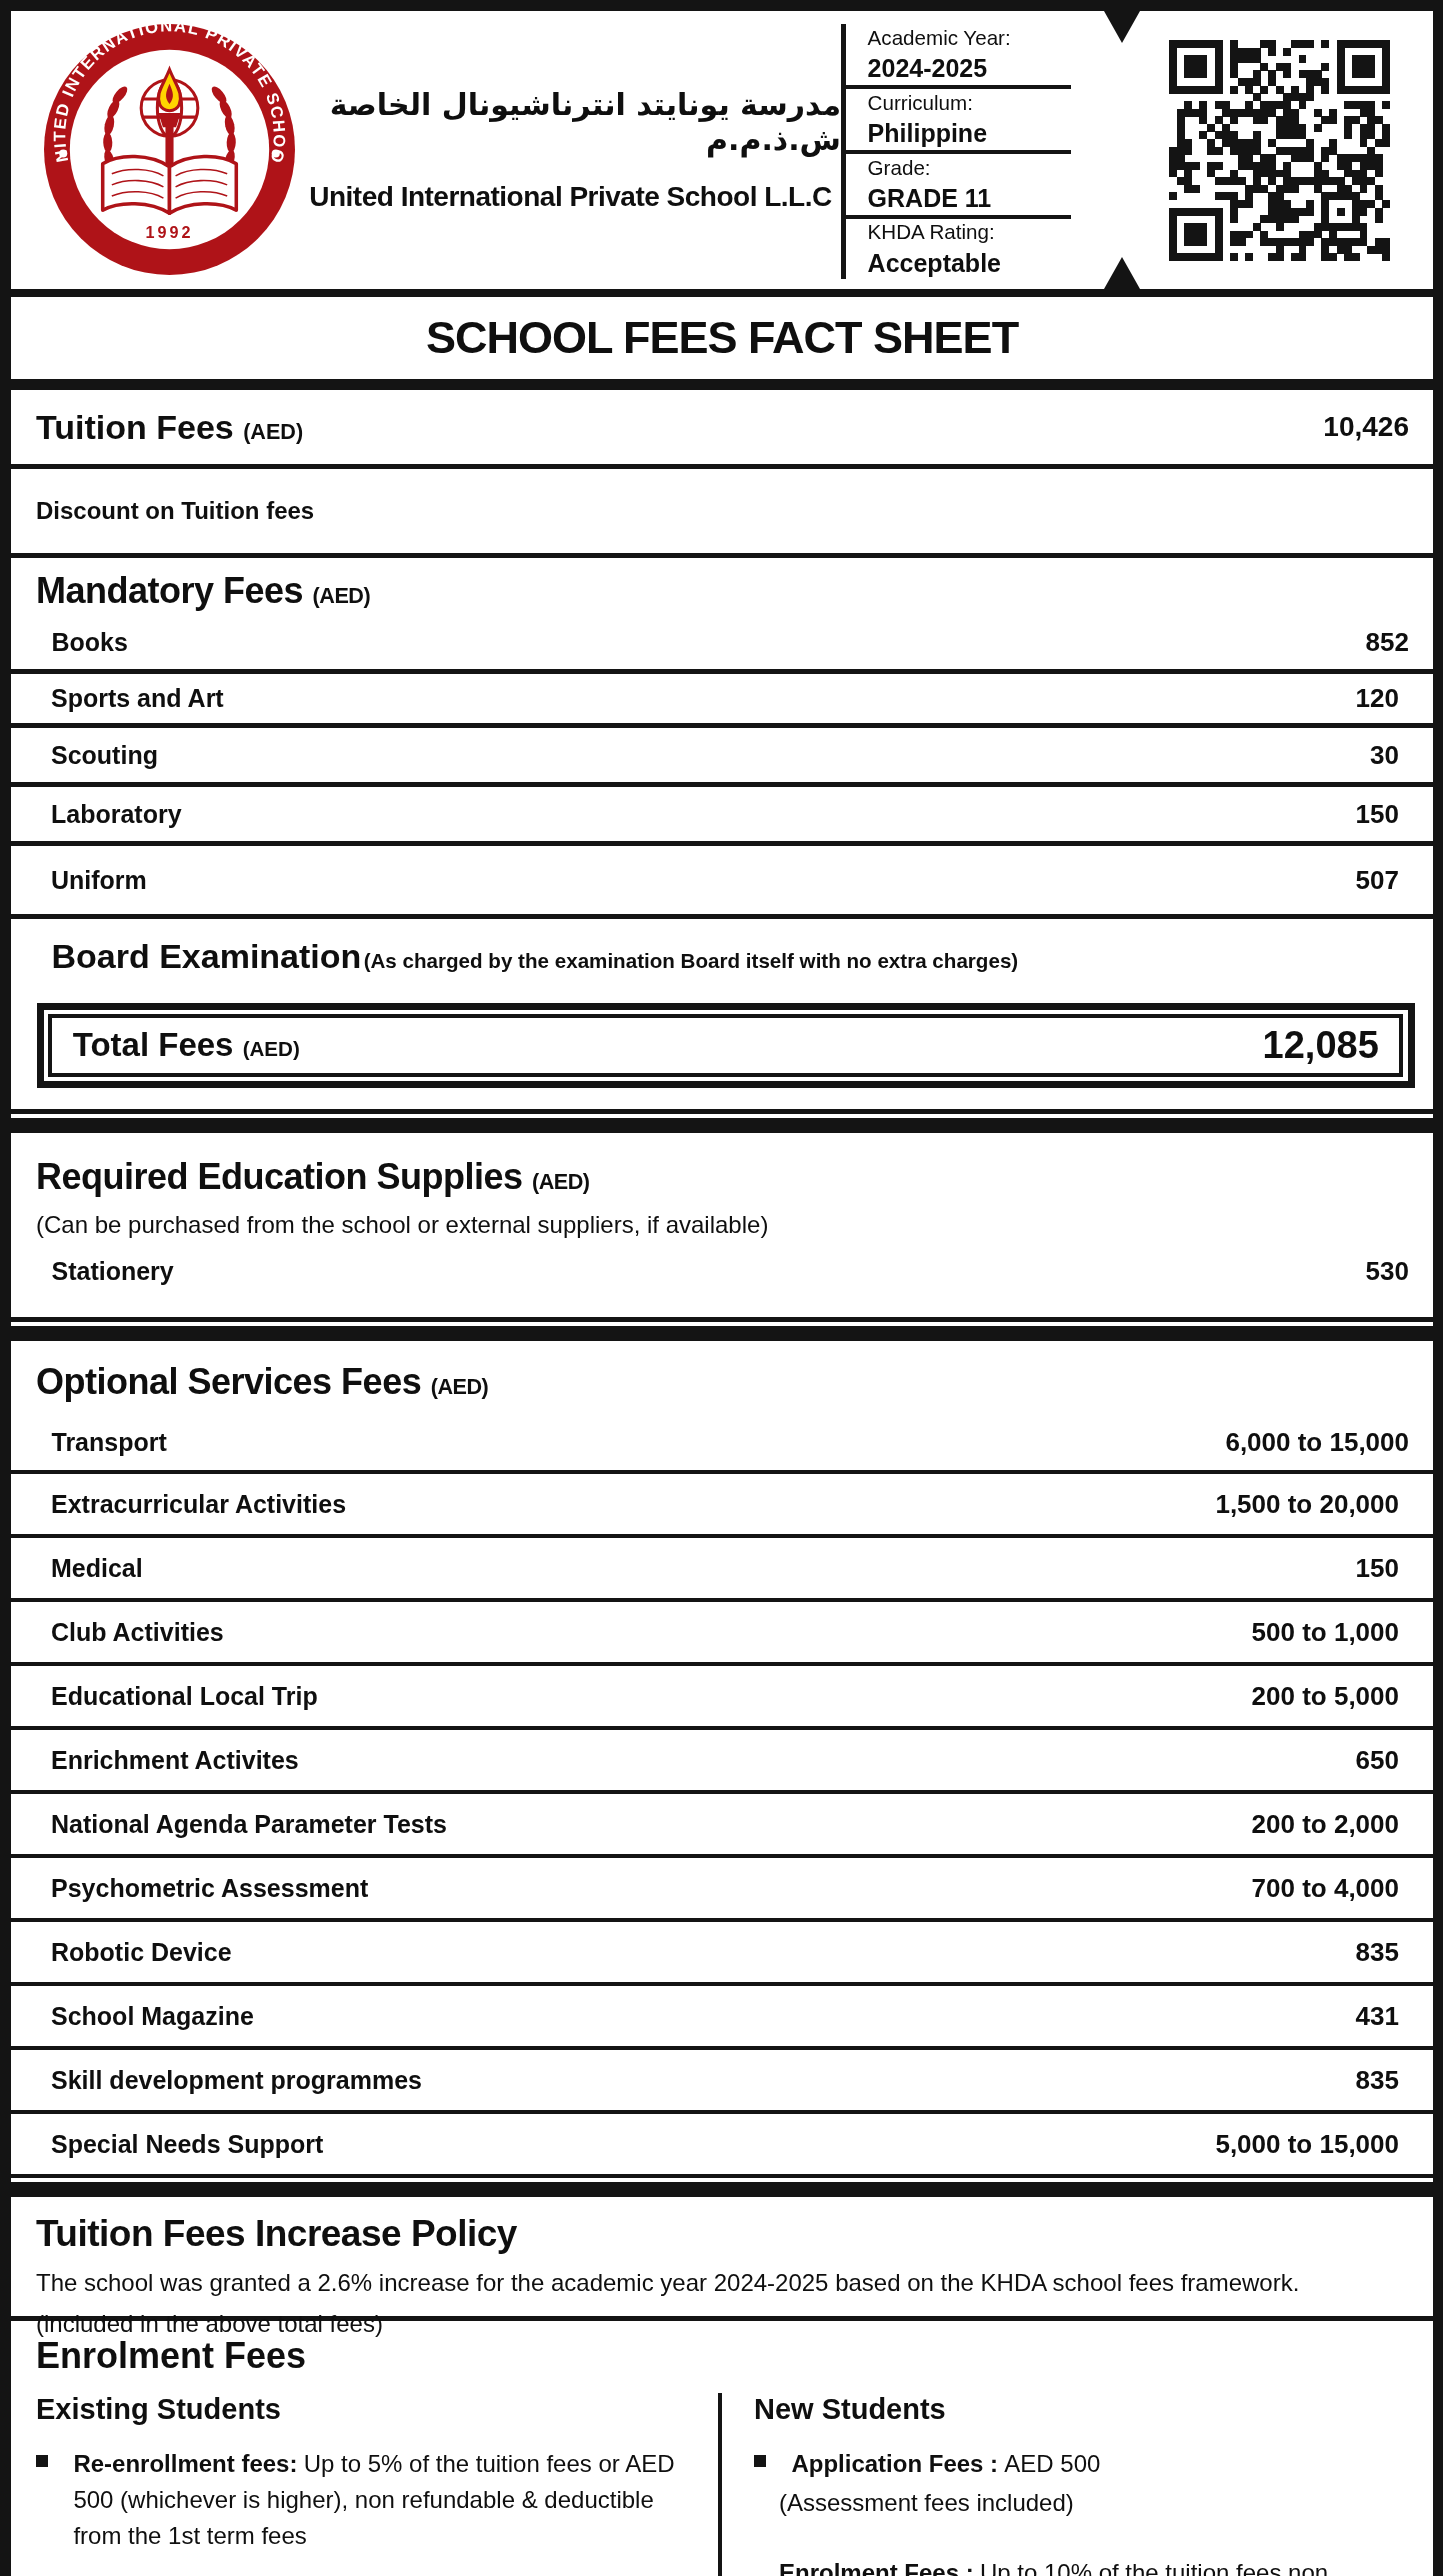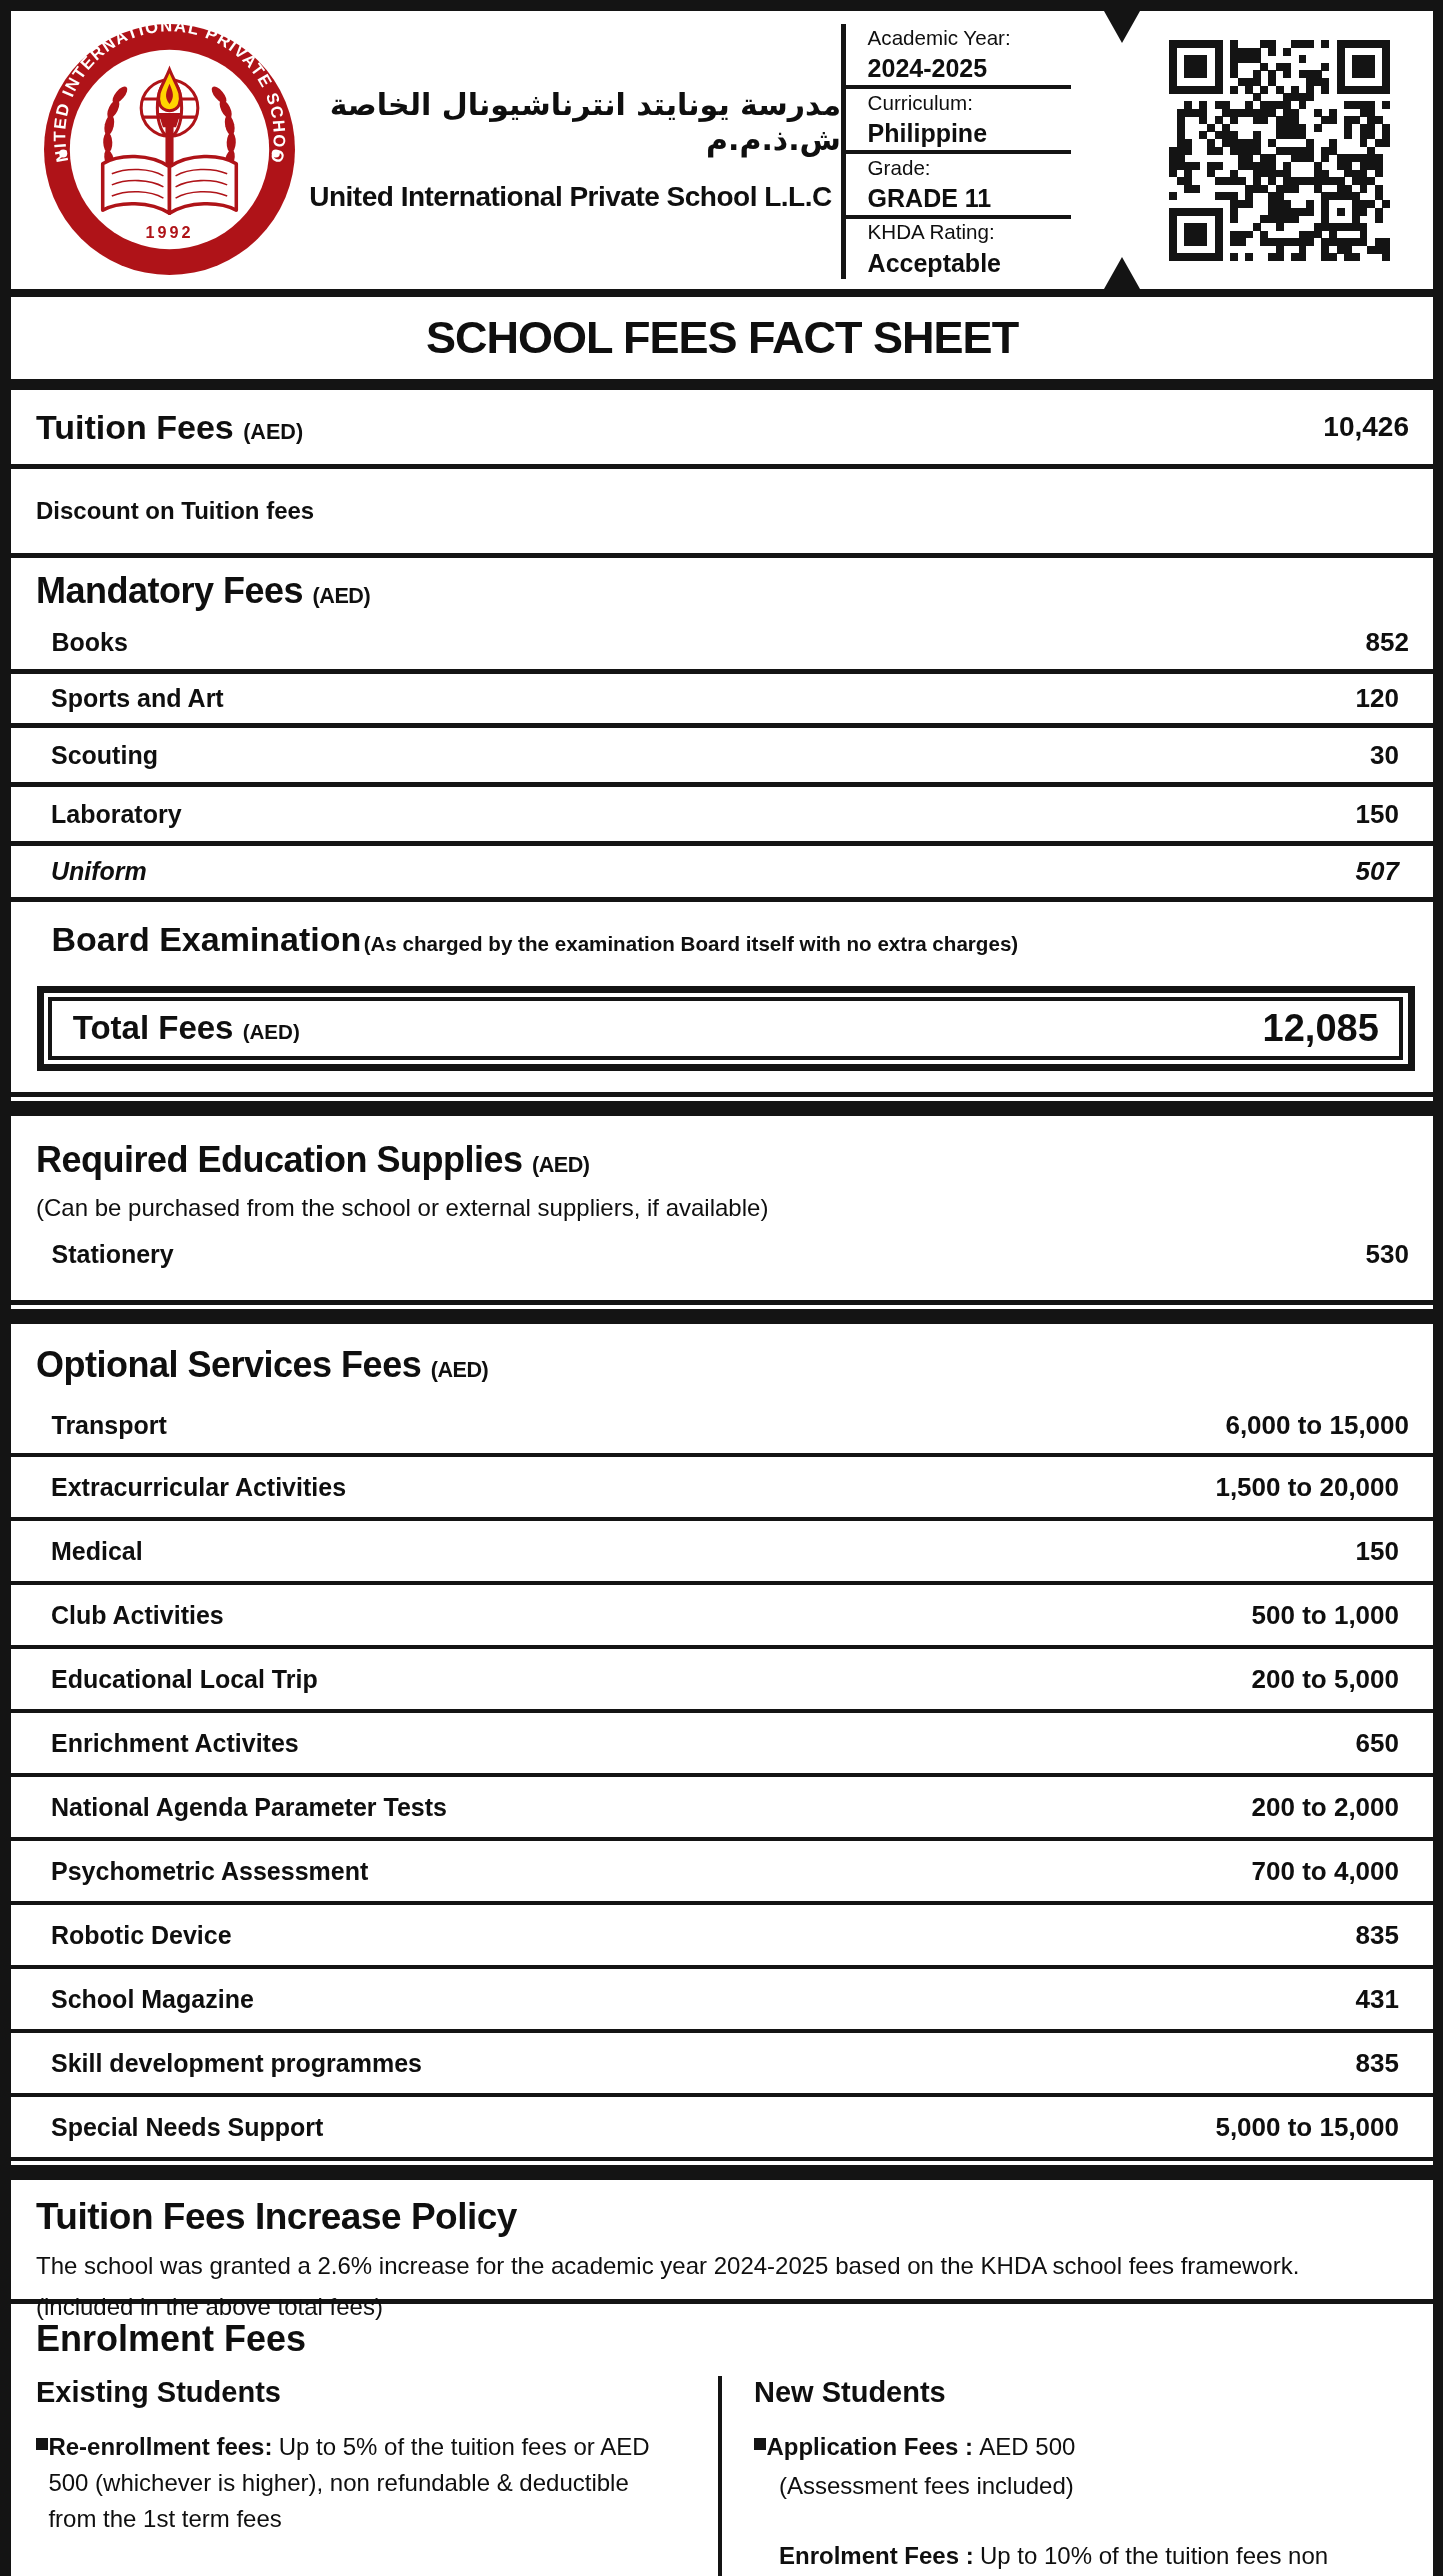--- a/index.html
+++ b/index.html
@@ -47,21 +47,21 @@
   .r-discount .lbl { font-size: 24px; font-weight: bold; }
   .sec-h { font-size: 36px; font-weight: bold; letter-spacing: -0.5px; }
   .sec-first { border-bottom: 5.2px solid #141414; padding: 12.4px 24px 11.3px 25px;
                display: flex; flex-direction: column; justify-content: space-between; }
   .m-first { height: 116px; }
   .item-line { display: flex; align-items: center; justify-content: space-between; padding-left: 15.5px; }
   .ilbl { font-size: 25px; font-weight: bold; }
   .item-row { display: flex; align-items: center; justify-content: space-between;
               padding: 0 34px 0 40px; border-bottom: 5.2px solid #141414; }
   .r-sports { height: 54px; } .r-scouting { height: 59px; }
-  .r-laboratory { height: 59px; } .r-uniform { height: 56px; font-style: italic; }
+  .r-laboratory { height: 59px; } .r-uniform { height: 73px; }
   
   .board-total { height: 195px; border-bottom: 5.2px solid #141414; padding: 17.5px 17.5px 0 25px; }
   .be-line { padding-left: 15.5px; }
   .be-lbl { font-size: 34px; font-weight: bold; }
   .be-note { font-size: 20.6px; font-weight: bold; }
   .total-box { margin: 27px 1px 16px 1px; border: 7.2px solid #141414; padding: 4.1px; }
   .total-inner { border: 4.1px solid #141414; height: 63px; display: flex; align-items: center;
                  justify-content: space-between; padding: 0 20.6px; }
   .t-lbl { font-size: 33px; font-weight: bold; }
   .t-unit { font-size: 20.6px; font-weight: bold; }
@@ -80,21 +80,21 @@
   .policy { height: 120px; border-bottom: 5.2px solid #141414; padding: 12.4px 24px 0 25px; }
   .p-line { font-size: 24px; margin-top: 13.4px; }
   
   .enr { height: 321px; border-bottom: 5.2px solid #141414; padding-top: 14.4px; }
   .enr-h { padding-left: 25px; font-size: 36px; font-weight: bold; }
   .cols { display: flex; margin-top: 15.5px; height: 237px; }
   .col { width: 50%; }
   .col-l { border-right: 4.6px solid #141414; padding: 0 26px 0 25px; }
   .col-r { padding: 0 20.6px 0 32px; }
   .col-h { font-size: 29px; font-weight: bold; }
-  .b-item { display: flex; margin-top: 20.6px; gap: 0; }
+  .b-item { display: flex; margin-top: 20.6px; gap: 25px; }
   .sq { width: 12.4px; height: 12.4px; background: #141414; margin-top: 8.2px; flex: none; }
   .b-text { font-size: 24px; line-height: 1.5; max-width: 603px; }
   .bl { font-weight: bold; margin-right: 6.2px; }
   .b-note { font-size: 24px; line-height: 1.5; margin-left: 25px; margin-top: 2.1px; }
   .b-item2 { font-size: 24px; line-height: 1.5; margin-left: 25px; margin-top: 34px; max-width: 613px; }
 </style>
 </head>
 <body>
 
 <div id="page">

